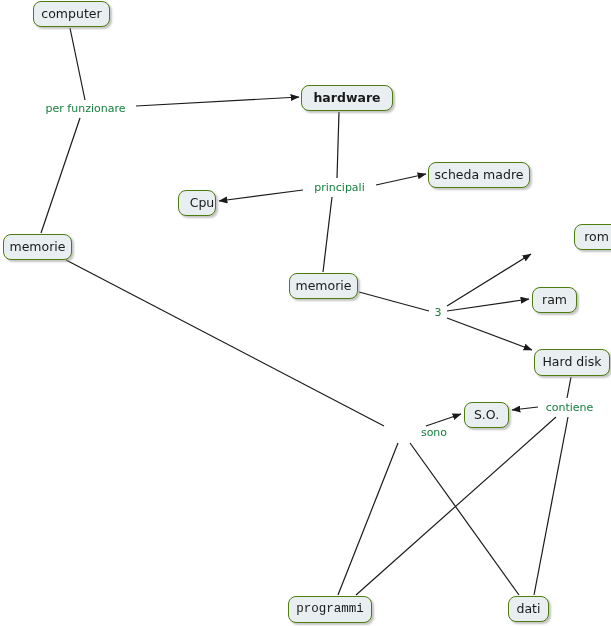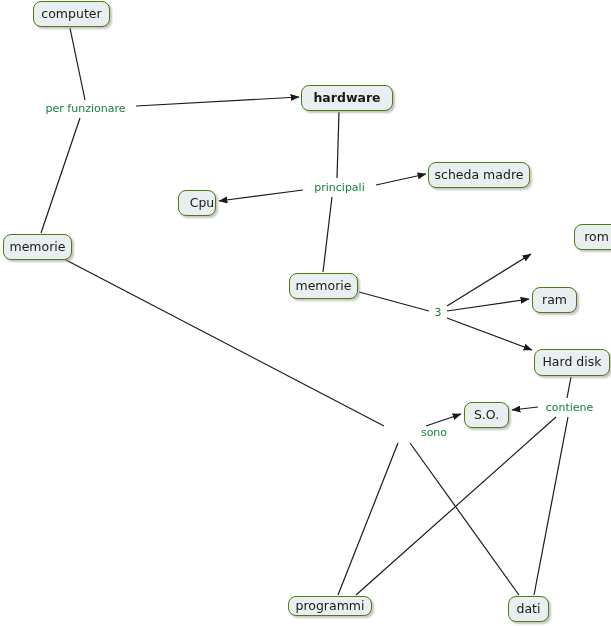--- a/index.html
+++ b/index.html
@@ -88,21 +88,21 @@
       <div class="cmap-node" style="left: 33px; top: 1px; width: 77px; height: 26px;">computer</div>
       <div class="cmap-node" style="left: 301px; top: 85px; width: 92px; height: 26px; font-weight: bold;">hardware</div>
       <div class="cmap-node" style="left: 428px; top: 162px; width: 102px; height: 26px;">scheda madre</div>
       <div class="cmap-node" style="left: 178px; top: 190px; width: 38px; height: 26px; padding-left: 10px;">Cpu</div>
       <div class="cmap-node" style="left: 3px; top: 234px; width: 69px; height: 26px;">memorie</div>
       <div class="cmap-node" style="left: 533px; top: 224px; width: 45px; height: 26px; margin-left: 41px;">rom</div>
       <div class="cmap-node" style="left: 289px; top: 273px; width: 69px; height: 26px;">memorie</div>
       <div class="cmap-node" style="left: 532px; top: 287px; width: 45px; height: 26px;">ram</div>
       <div class="cmap-node" style="left: 534px; top: 349px; width: 76px; height: 27px;">Hard disk</div>
       <div class="cmap-node" style="left: 464px; top: 402px; width: 45px; height: 26px;">S.O.</div>
-      <div class="cmap-node" style="left: 288px; top: 596px; width: 84px; height: 20px;">programmi</div>
+      <div class="cmap-node" style="left: 288px; top: 596px; width: 84px; height: 27px; font-family: Liberation Mono, monospace;">programmi</div>
       <div class="cmap-node" style="left: 508px; top: 596px; width: 41px; height: 26px;">dati</div>
     </div>
   <div id="links-group">
       <div class="cmap-link" style="left: 36px; top: 100px; width: 99px; height: 17px;">per funzionare</div>
       <div class="cmap-link" style="left: 305px; top: 179px; width: 69px; height: 17px;">principali</div>
       <div class="cmap-link" style="left: 431px; top: 304px; width: 14px; height: 17px;">3</div>
       <div class="cmap-link" style="left: 384px; top: 424px; width: 40px; height: 17px; margin-left: 30px;">sono</div>
       <div class="cmap-link" style="left: 540px; top: 399px; width: 59px; height: 17px;">contiene</div>
     </div>
 </div>

